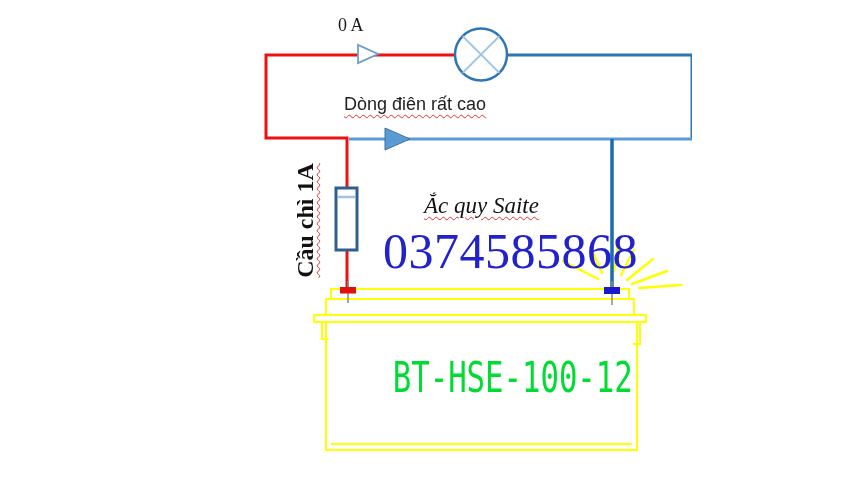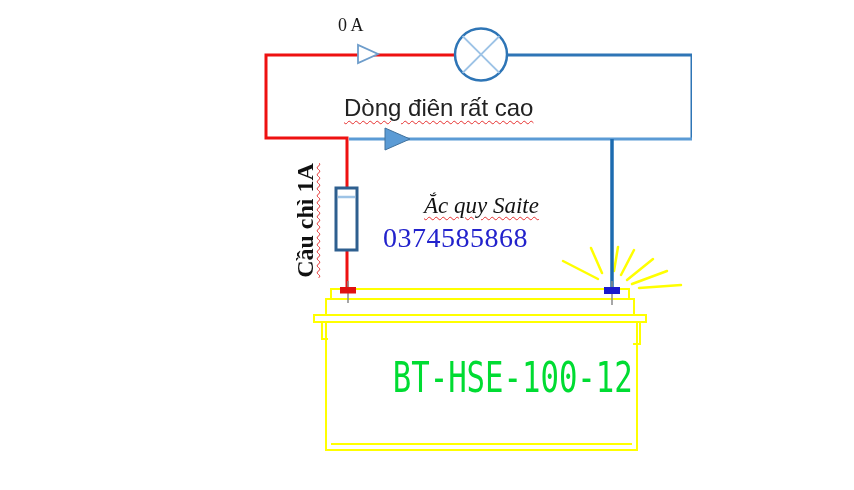--- a/index.html
+++ b/index.html
@@ -13,21 +13,21 @@
   .canvas svg{position:absolute;left:0;top:0;}
   .txt{position:absolute;white-space:nowrap;color:#1a1a1a;}
   .ammeter-label{
     left:338px;top:15px;
     font-family:"Liberation Serif", serif;
     font-size:18px;
   }
   .warning{
     left:344px;top:94px;
     font-family:"Liberation Sans", sans-serif;
-    font-size:24px;color:#222;
+    font-size:18px;color:#222;
     text-decoration:underline wavy #e6302f 1px;
     text-underline-offset:4px;
   }
   .fuse-label{
     left:238px;top:207px;
     width:135px;text-align:center;
     transform:rotate(-90deg);
     transform-origin:center;
     font-family:"Liberation Serif", serif;
     font-weight:bold;
@@ -39,21 +39,21 @@
     left:424px;top:193px;
     font-family:"Liberation Serif", serif;
     font-size:23px;color:#111;
     text-decoration:underline wavy #e6302f 1px;
     text-underline-offset:3px;
     font-style:italic;
   }
   .phone{
     left:383px;top:222px;
     font-family:"Liberation Serif", serif;
-    font-size:28px;
+    font-size:50px;
     color:#2222cc;
     letter-spacing:0.5px;
   }
   .model{
     left:359px;top:353px;
     width:250px;text-align:center;
     font-family:"DejaVu Sans Mono", monospace;
     font-size:42px;
     color:#00dc32;
     transform:scaleX(0.73);

